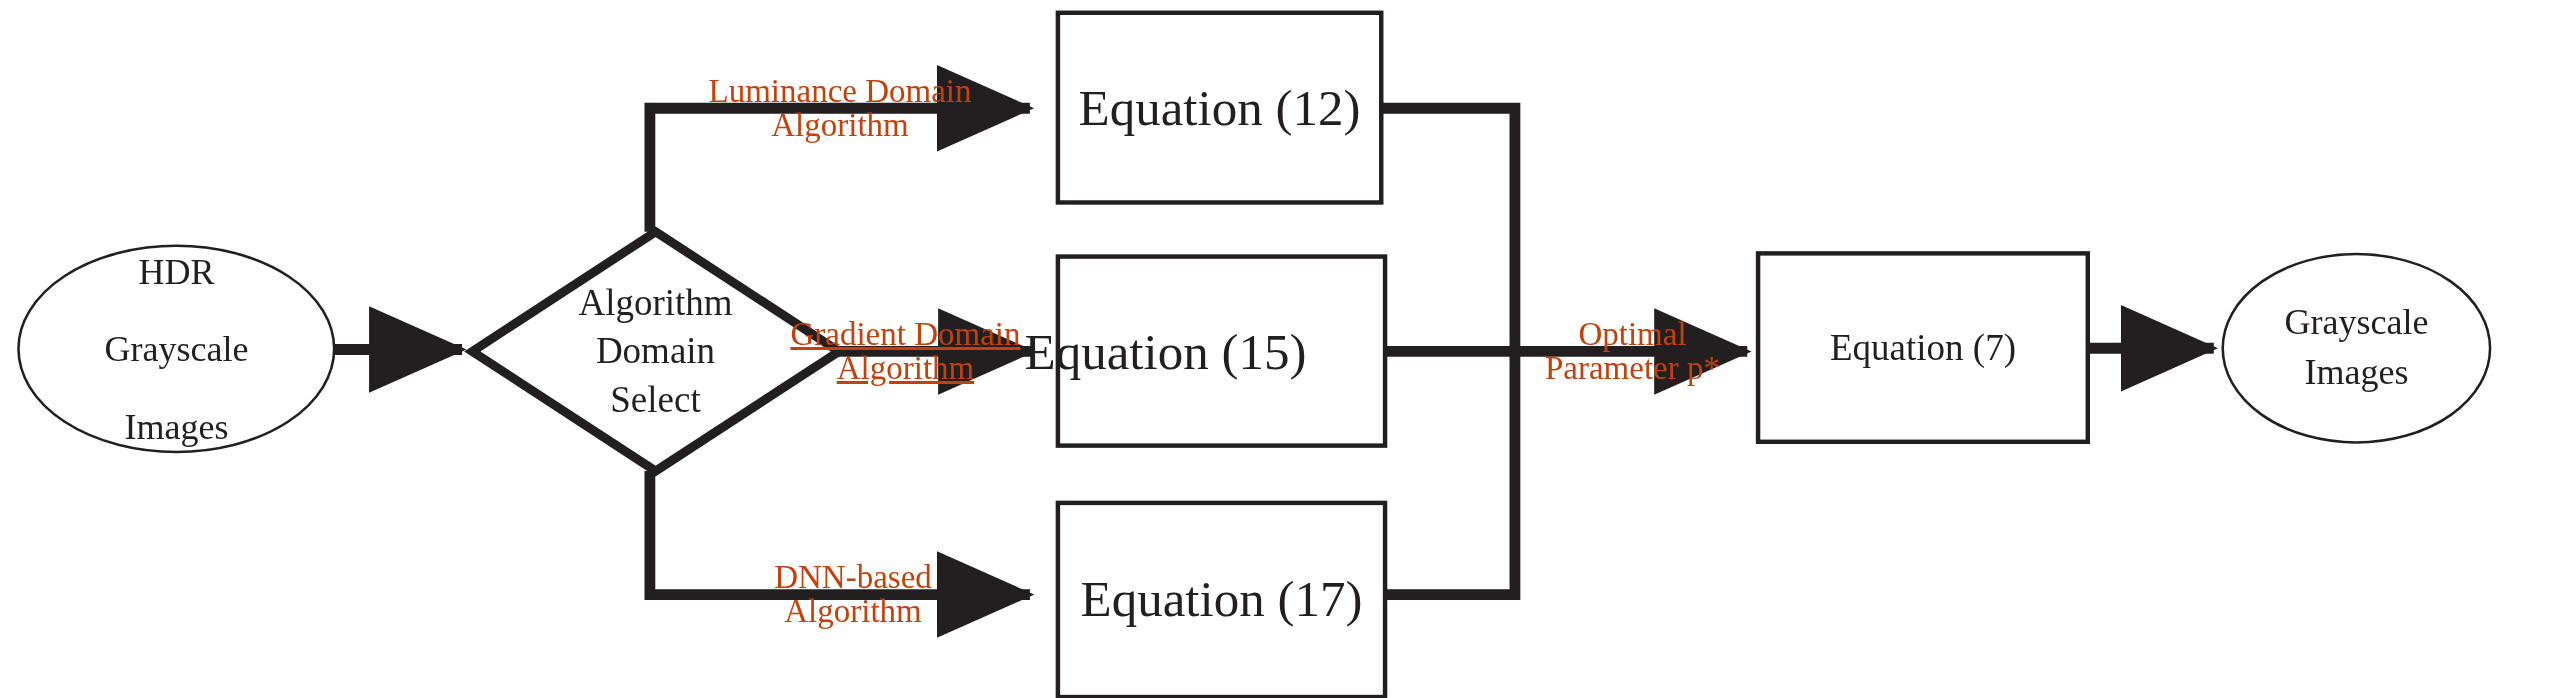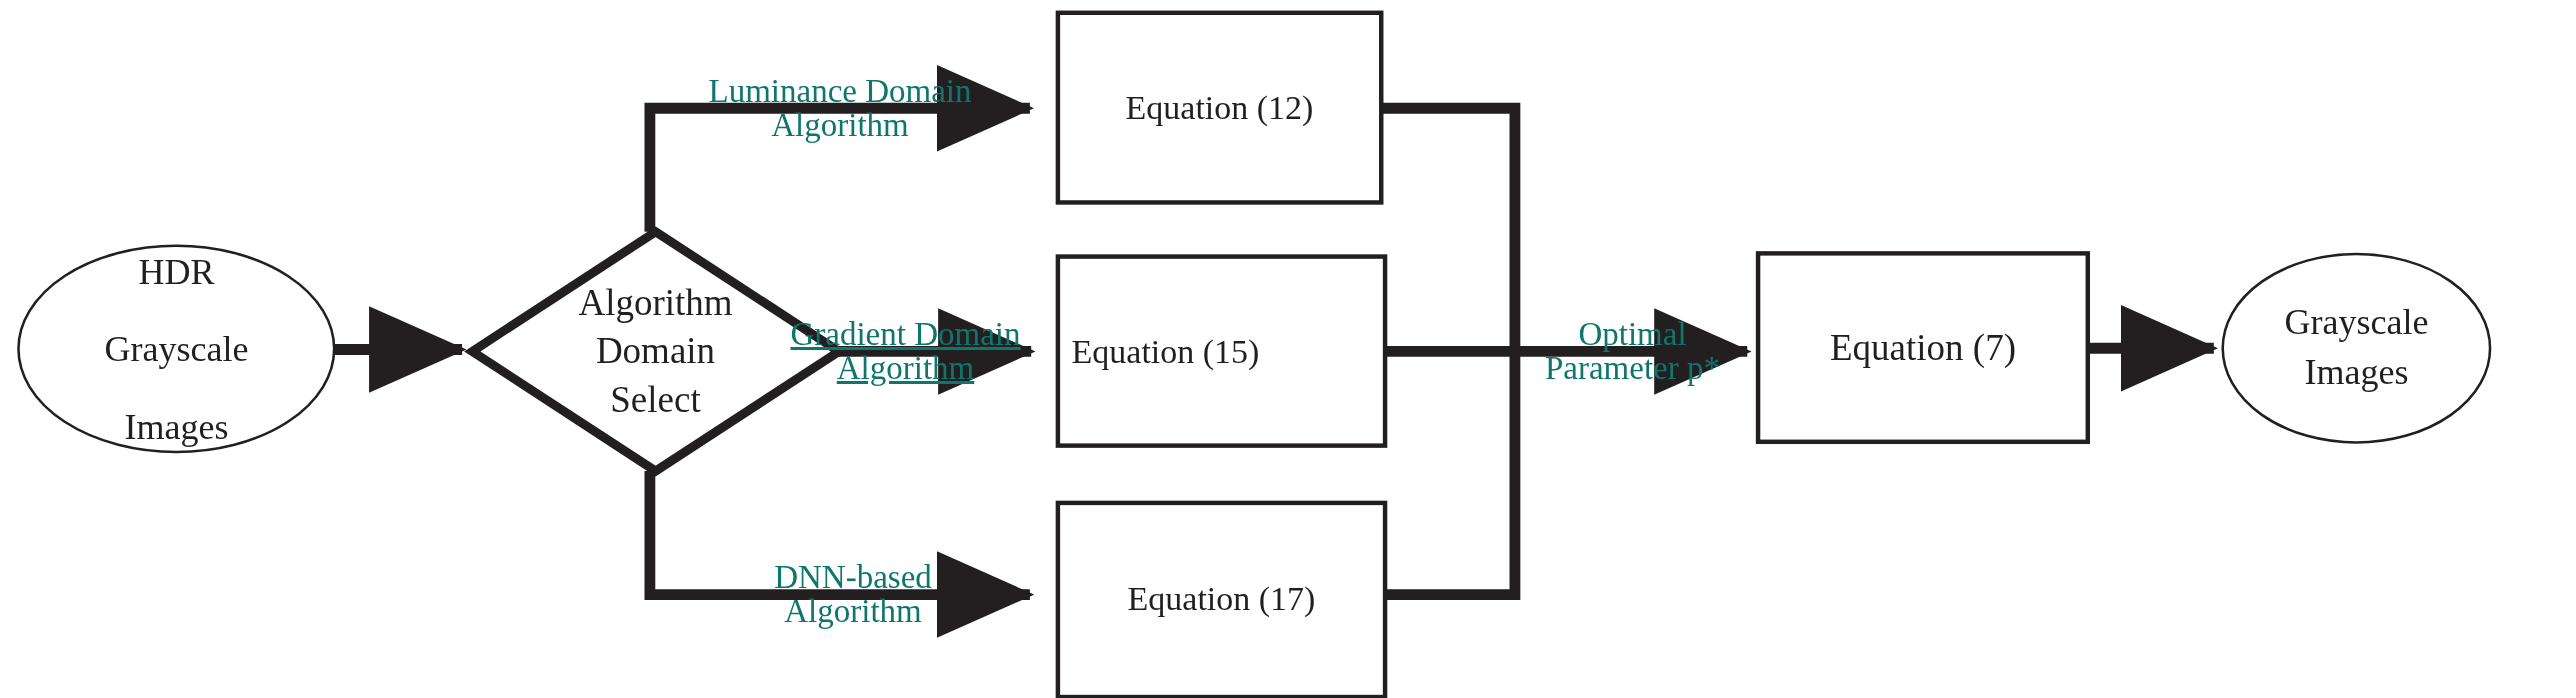--- a/index.html
+++ b/index.html
@@ -16,28 +16,28 @@
     color:#231f20;
     font-family:"Liberation Serif","DejaVu Serif",serif;
     white-space:nowrap;
     pointer-events:none;
   }
   .edge-label{
     position:absolute;
     display:flex;flex-direction:column;
     align-items:center;justify-content:center;
     text-align:center;
-    color:#0f766e;
+    color:#c2410c;
     font-family:"Liberation Serif","DejaVu Serif",serif;
     white-space:nowrap;
     line-height:1.02;
   }
   .t-ellipse{font-size:36px;line-height:1.38;}
   .t-diamond{font-size:37px;line-height:1.30;}
-  .t-box{font-size:34px;}
+  .t-box{font-size:51px;}
   .t-box-big{font-size:37px;}
   .t-edge{font-size:33px;}
   .lbl-line{display:block;}
 </style>
 </head>
 <body>
 
 <div id="flow-root">
 
   <svg id="flow-svg" viewBox="0 0 4047 1098" xmlns="http://www.w3.org/2000/svg">

